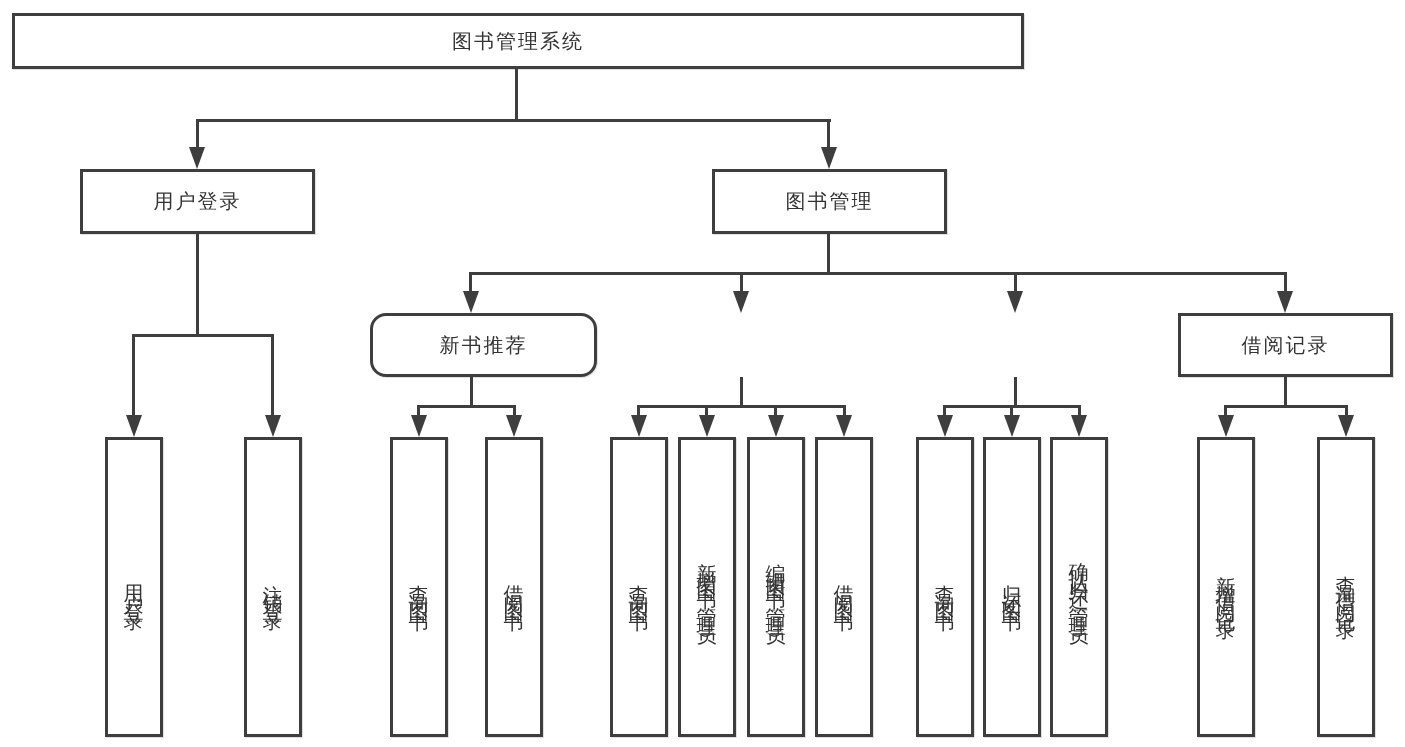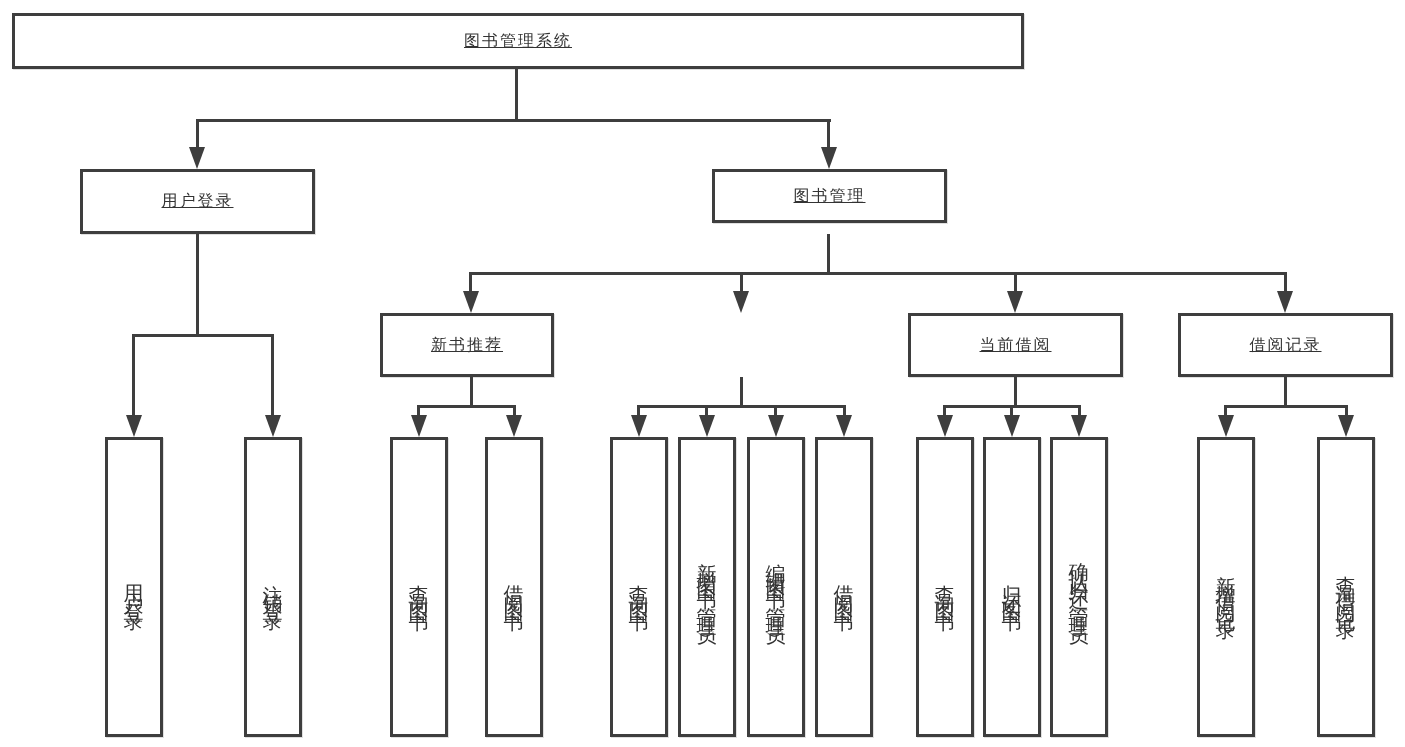--- a/index.html
+++ b/index.html
@@ -12,21 +12,21 @@
   }
   .box{
     position:absolute;
     box-sizing:border-box;
     border:3px solid var(--line,#3e3e3e);
     background:#fff;
     display:flex;align-items:center;justify-content:center;
     color:var(--text,#333);
     box-shadow:1px 1px 0 rgba(0,0,0,0.12);
   }
-  .hbox{font-size:16px;letter-spacing:2px;text-decoration:underline;}
+  .hbox{font-size:20px;letter-spacing:2px;}
   .vbox{
     writing-mode:vertical-rl;
     text-orientation:mixed;
     font-size:20px;
     letter-spacing:9px;
     line-height:1;
   }
   .line{position:absolute;background:var(--line,#3e3e3e);}
   .arrow{
     position:absolute;width:0;height:0;
@@ -55,21 +55,21 @@
   <div class="line" style="left:515px;top:69px;width:3px;height:52px;"></div>
   <div class="line" style="left:196px;top:119px;width:635px;height:3px;"></div>
   <div class="line" style="left:196px;top:119px;width:3px;height:32px;"></div>
   <div class="arrow" style="left:189px;top:147px;"></div>
   <div class="line" style="left:827px;top:119px;width:3px;height:32px;"></div>
   <div class="arrow" style="left:821px;top:147px;"></div>
 
   <div class="box hbox" style="left:80px;top:169px;width:235px;height:65px;">
     <span>用户登录</span>
   </div>
-  <div class="box hbox" style="left:712px;top:169px;width:235px;height:54px;">
+  <div class="box hbox" style="left:712px;top:169px;width:235px;height:65px;">
     <span>图书管理</span>
   </div>
 
   <div class="line" style="left:196px;top:234px;width:3px;height:103px;"></div>
   <div class="line" style="left:132px;top:334px;width:142px;height:3px;"></div>
   <div class="line" style="left:132px;top:334px;width:3px;height:83px;"></div>
   <div class="arrow" style="left:126px;top:415px;"></div>
   <div class="line" style="left:271px;top:334px;width:3px;height:83px;"></div>
   <div class="arrow" style="left:265px;top:415px;"></div>
 
@@ -77,25 +77,22 @@
   <div class="line" style="left:469px;top:272px;width:818px;height:3px;"></div>
   <div class="line" style="left:469px;top:272px;width:3px;height:23px;"></div>
   <div class="arrow" style="left:463px;top:291px;"></div>
   <div class="line" style="left:740px;top:272px;width:3px;height:23px;"></div>
   <div class="arrow" style="left:733px;top:291px;"></div>
   <div class="line" style="left:1014px;top:272px;width:3px;height:23px;"></div>
   <div class="arrow" style="left:1007px;top:291px;"></div>
   <div class="line" style="left:1284px;top:272px;width:3px;height:23px;"></div>
   <div class="arrow" style="left:1277px;top:291px;"></div>
 
-  <div class="box hbox" style="left:380px;top:313px;width:174px;height:64px;">
+  <div class="box hbox" style="left:370px;top:313px;width:227px;height:64px;border-radius:16px;">
     <span>新书推荐</span>
-  </div>
-  <div class="box hbox" style="left:908px;top:313px;width:215px;height:64px;">
-    <span>当前借阅</span>
   </div>
   <div class="box hbox" style="left:1178px;top:313px;width:215px;height:64px;">
     <span>借阅记录</span>
   </div>
 
   <div class="line" style="left:470px;top:377px;width:3px;height:31px;"></div>
   <div class="line" style="left:417px;top:405px;width:99px;height:3px;"></div>
   <div class="line" style="left:417px;top:405px;width:3px;height:14px;"></div>
   <div class="arrow" style="left:411px;top:415px;"></div>
   <div class="line" style="left:513px;top:405px;width:3px;height:14px;"></div>

